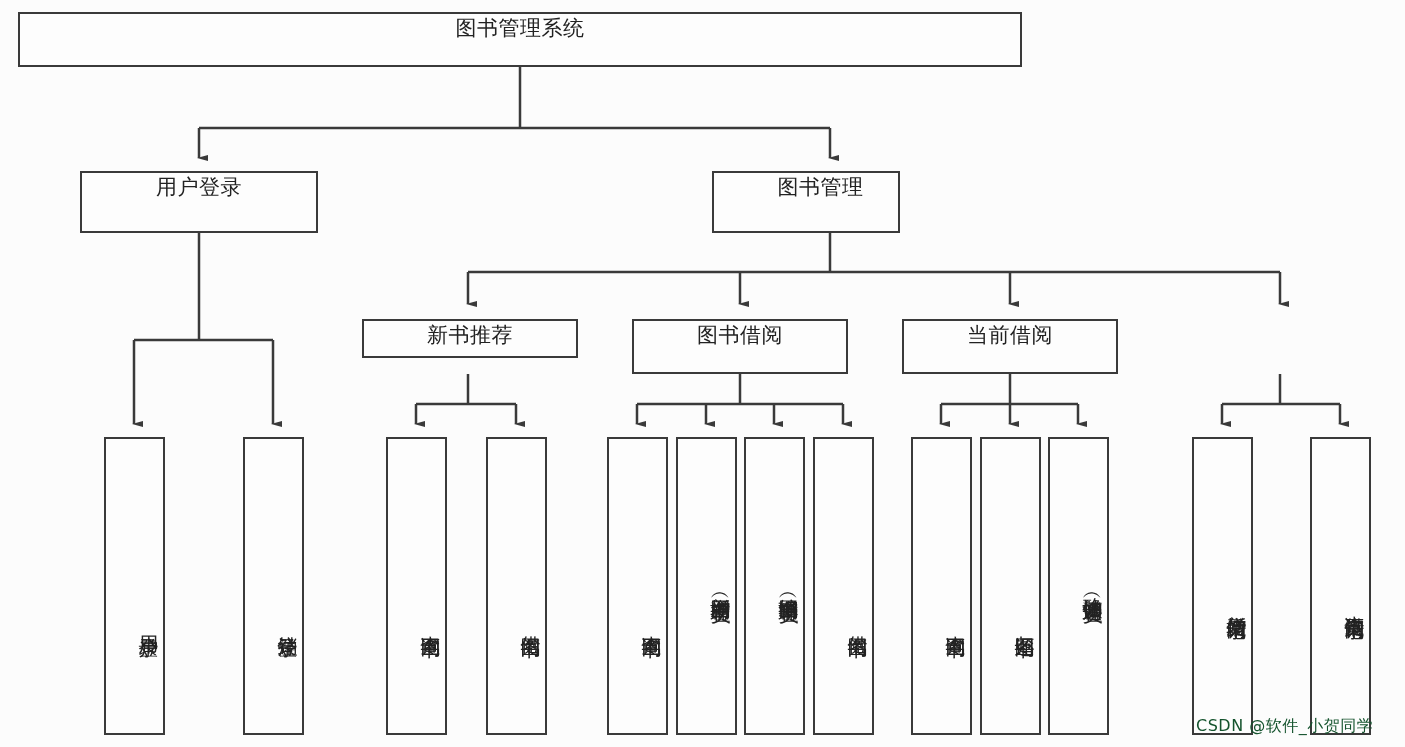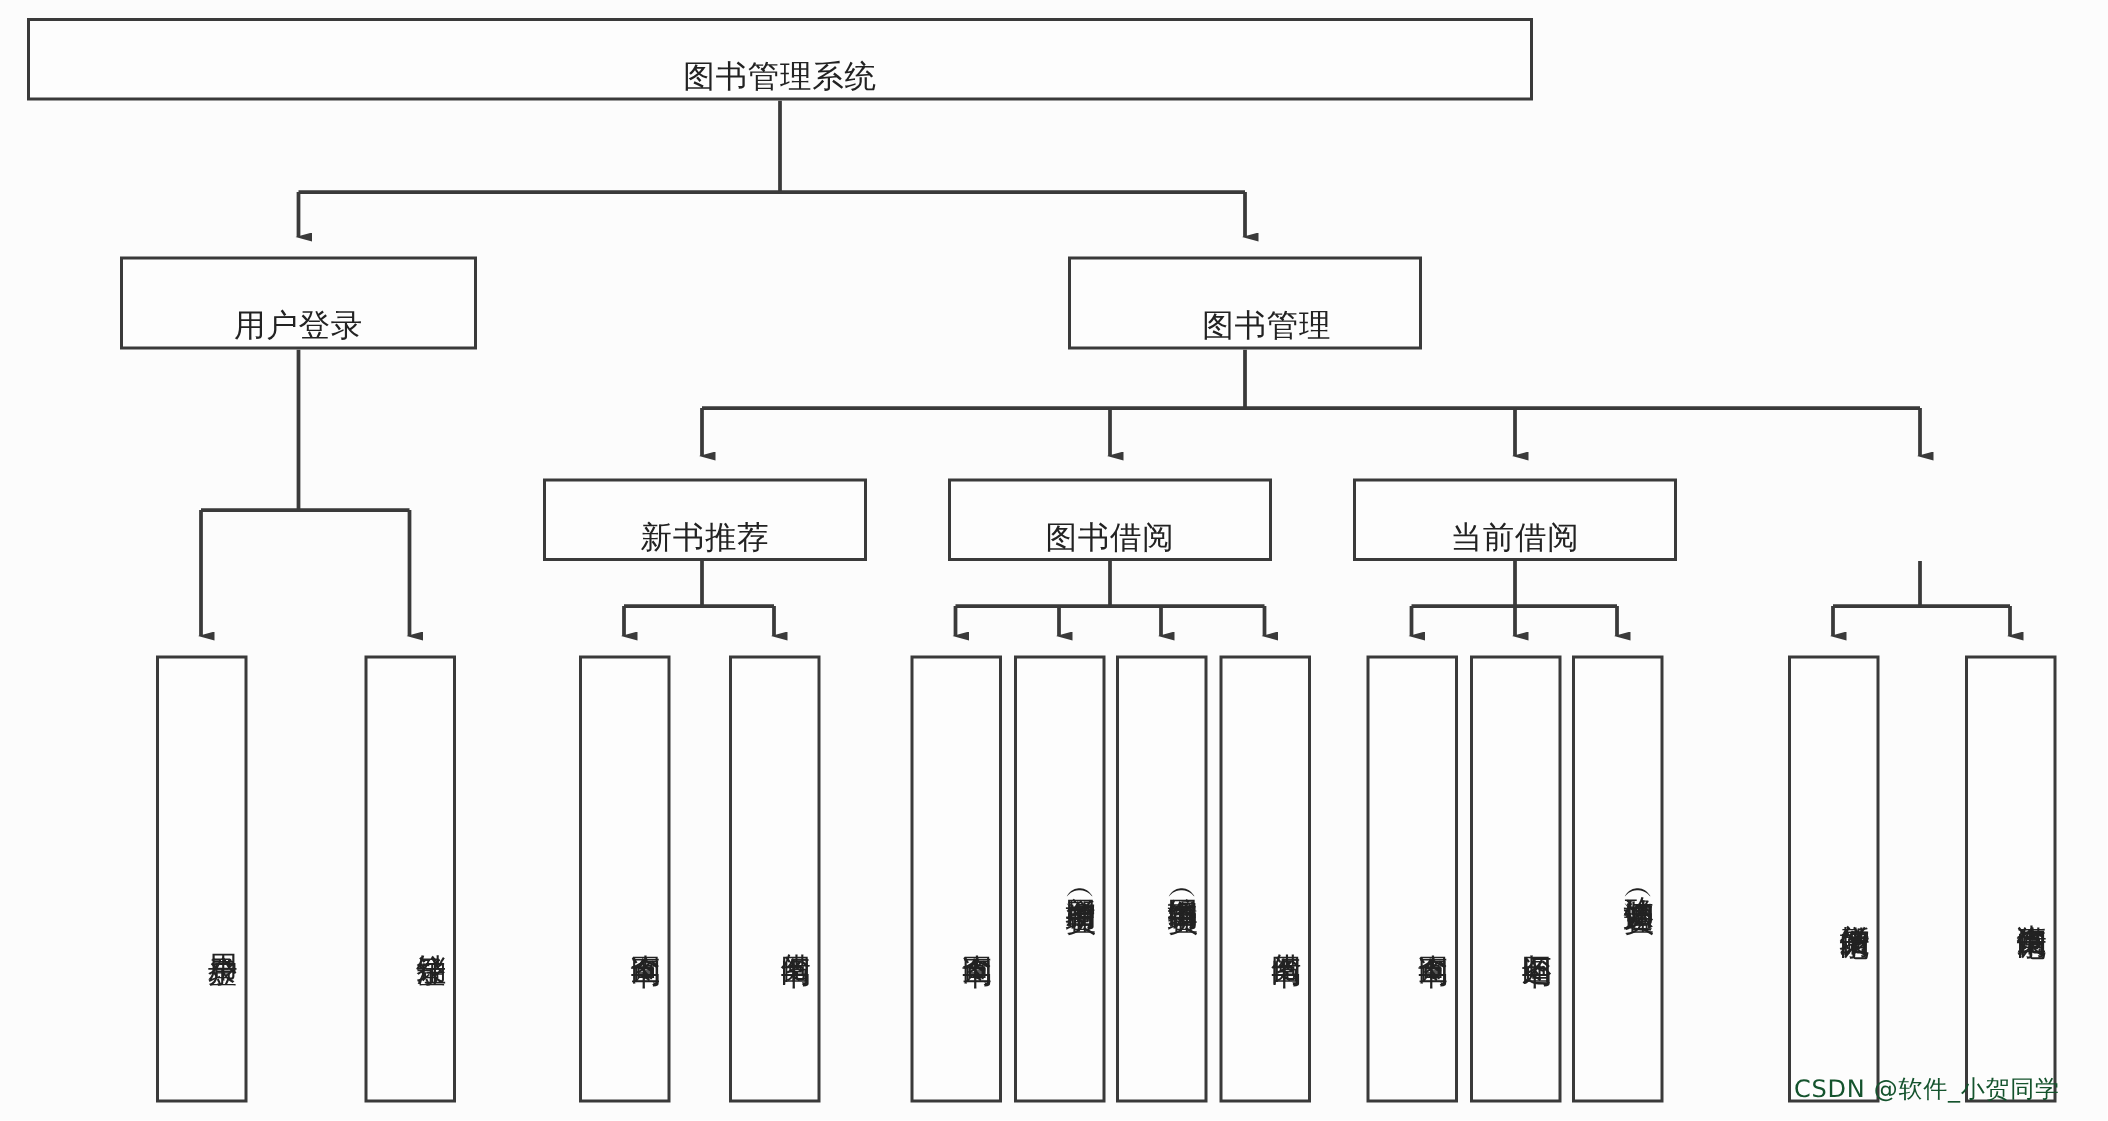--- a/index.html
+++ b/index.html
@@ -23,21 +23,21 @@
     top: 0;
     width: 1405px;
     height: 747px;
   }
   .node {
     position: absolute;
     box-sizing: border-box;
     border: 2.5px solid #3a3a3a;
     background: #fdfdfd;
     display: flex;
-    align-items: flex-end;
+    align-items: flex-start;
     justify-content: center;
     color: #222;
   }
   .node-h {
     font-size: 21px;
     letter-spacing: 0.5px;
     white-space: nowrap;
   }
   .node-v {
     writing-mode: vertical-rl;
@@ -112,25 +112,25 @@
     </g>
   </svg>
 
   <div class="node node-h" style="left:18px; top:12px; width:1004px; height:55px;">
     <span>图书管理系统</span>
   </div>
 
   <div class="node node-h" style="left:80px; top:171px; width:238px; height:62px;">
     <span>用户登录</span>
   </div>
-  <div class="node node-h" style="left:712px; top:171px; width:236px; height:62px;padding-left:29px;">
+  <div class="node node-h" style="left:712px; top:171px; width:188px; height:62px;padding-left:29px;">
     <span>图书管理</span>
   </div>
 
-  <div class="node node-h" style="left:362px; top:319px; width:216px; height:55px;">
+  <div class="node node-h" style="left:362px; top:319px; width:216px; height:39px;">
     <span>新书推荐</span>
   </div>
   <div class="node node-h" style="left:902px; top:319px; width:216px; height:55px;">
     <span>当前借阅</span>
   </div>
   <div class="node node-h" style="left:632px; top:319px; width:216px; height:55px;">
     <span>图书借阅</span>
   </div>
 
   <div class="node node-v" style="left:104px; top:437px; width:61px; height:298px; padding-top:78px;">

